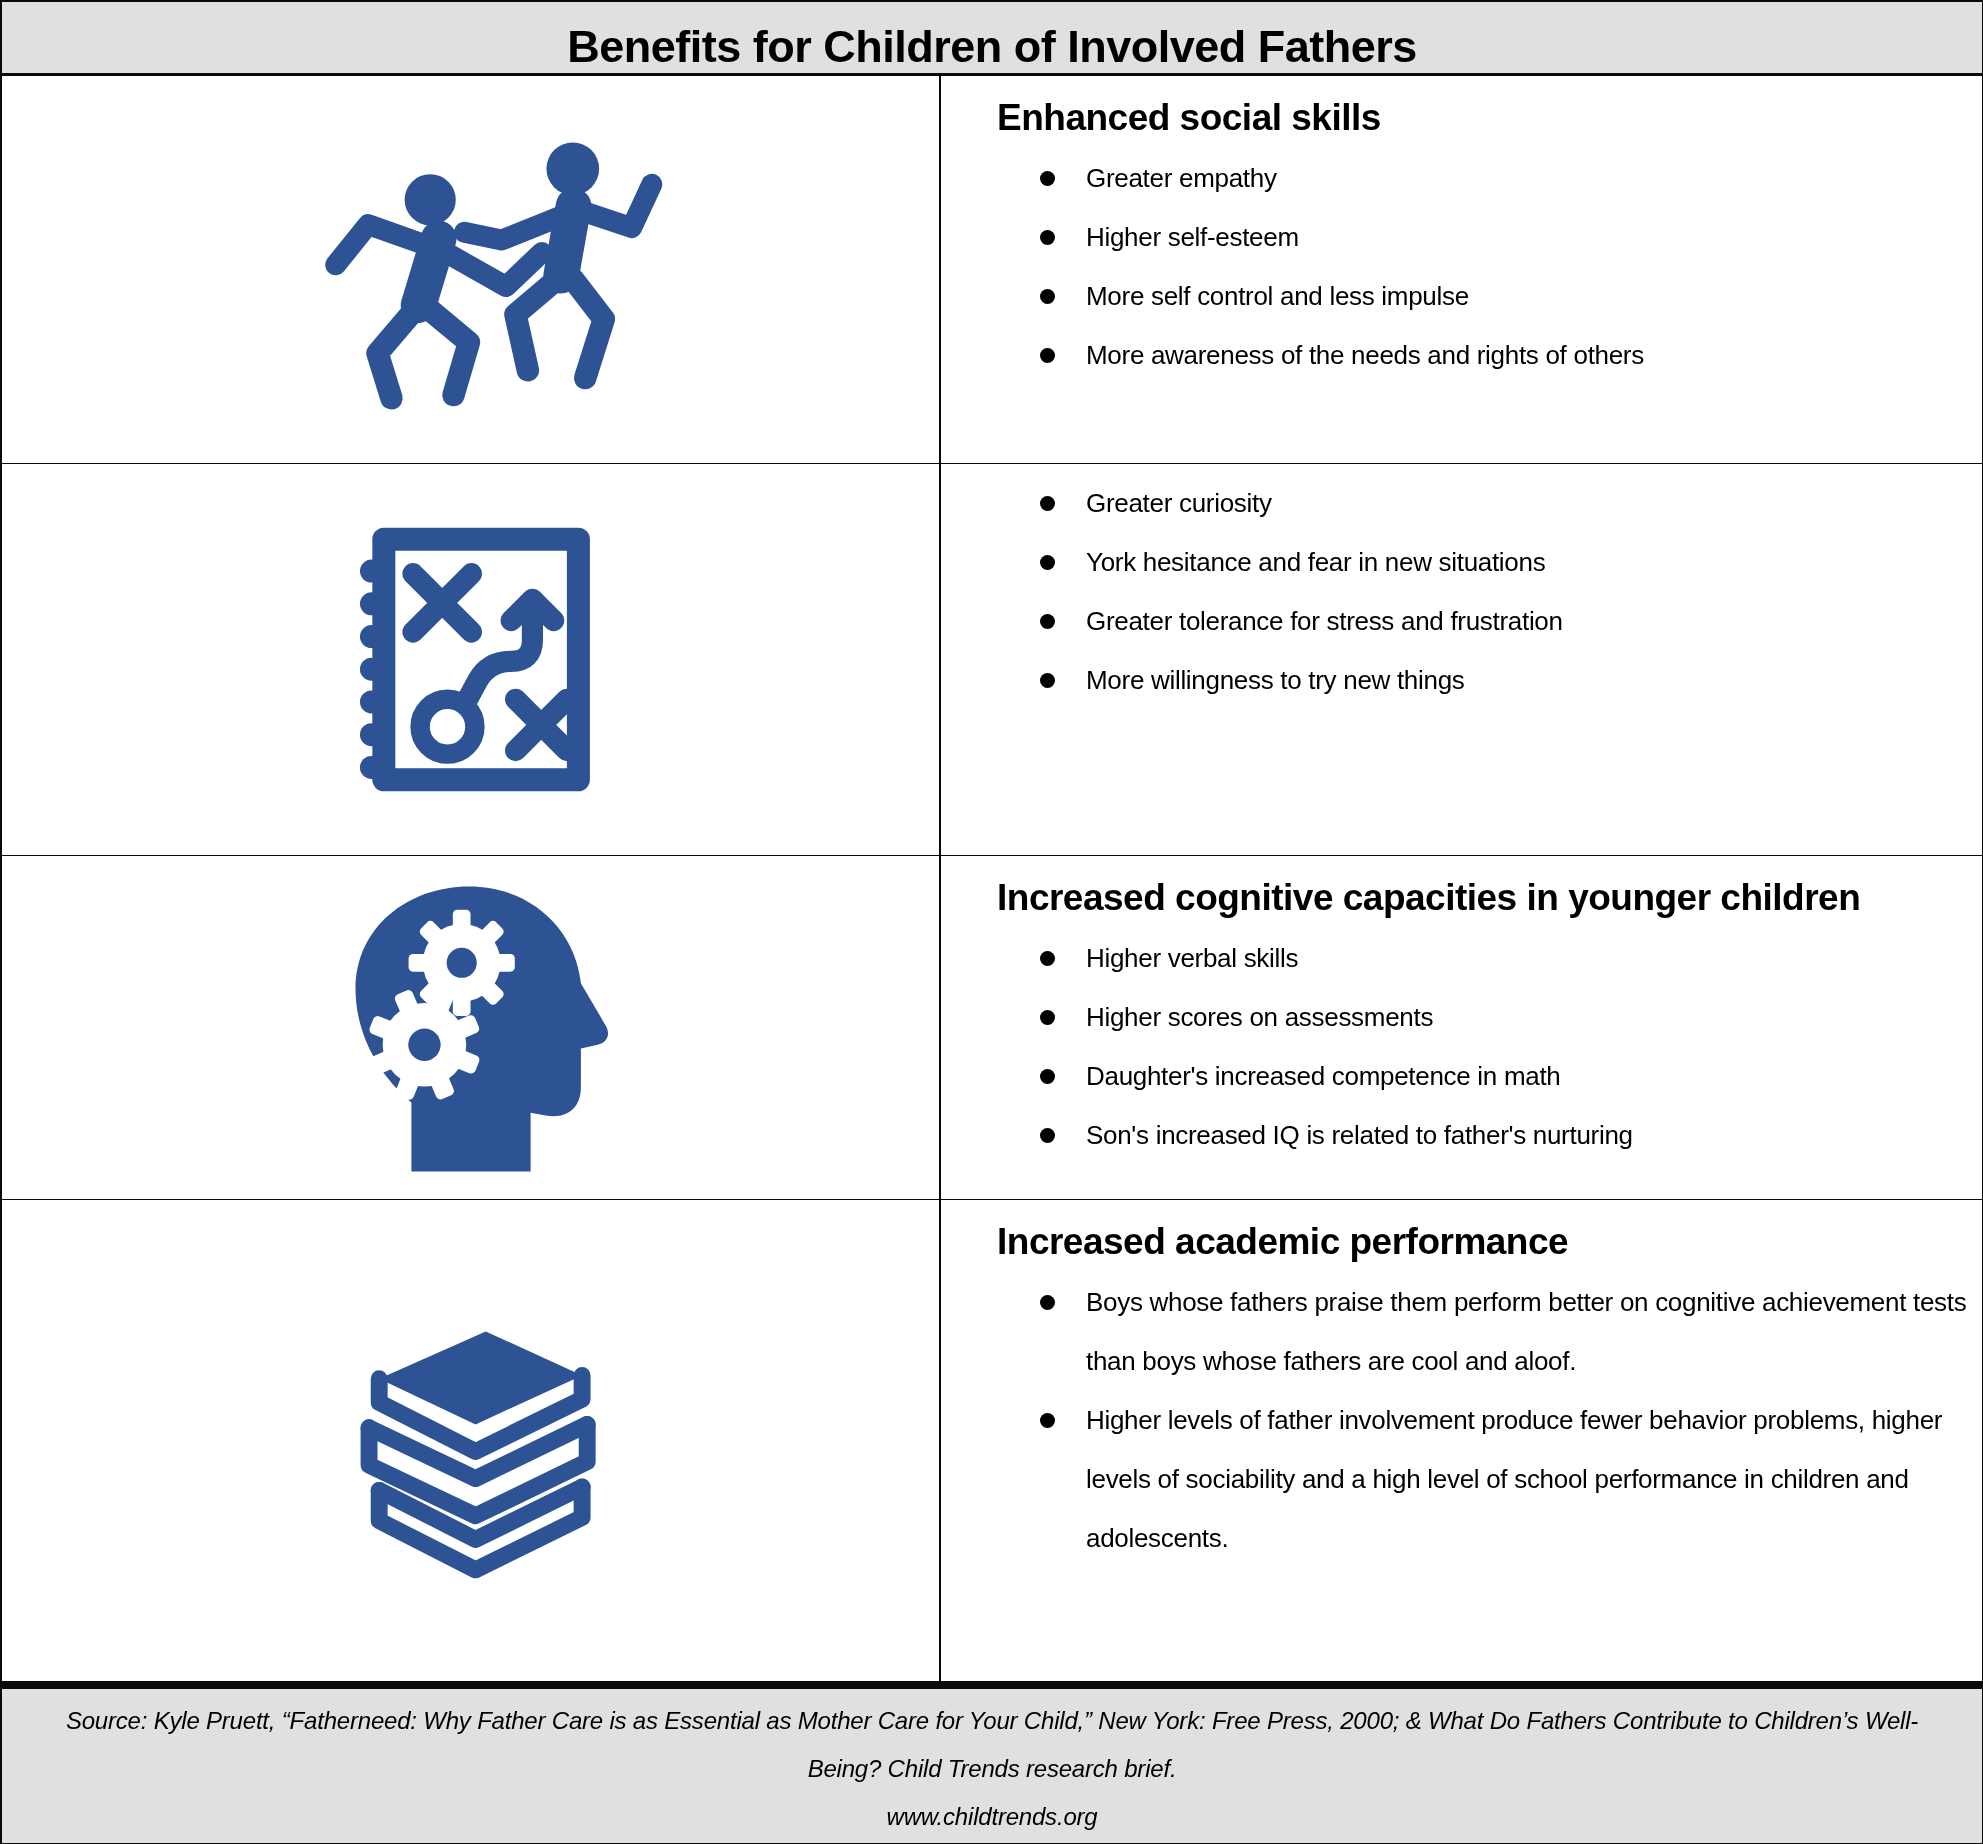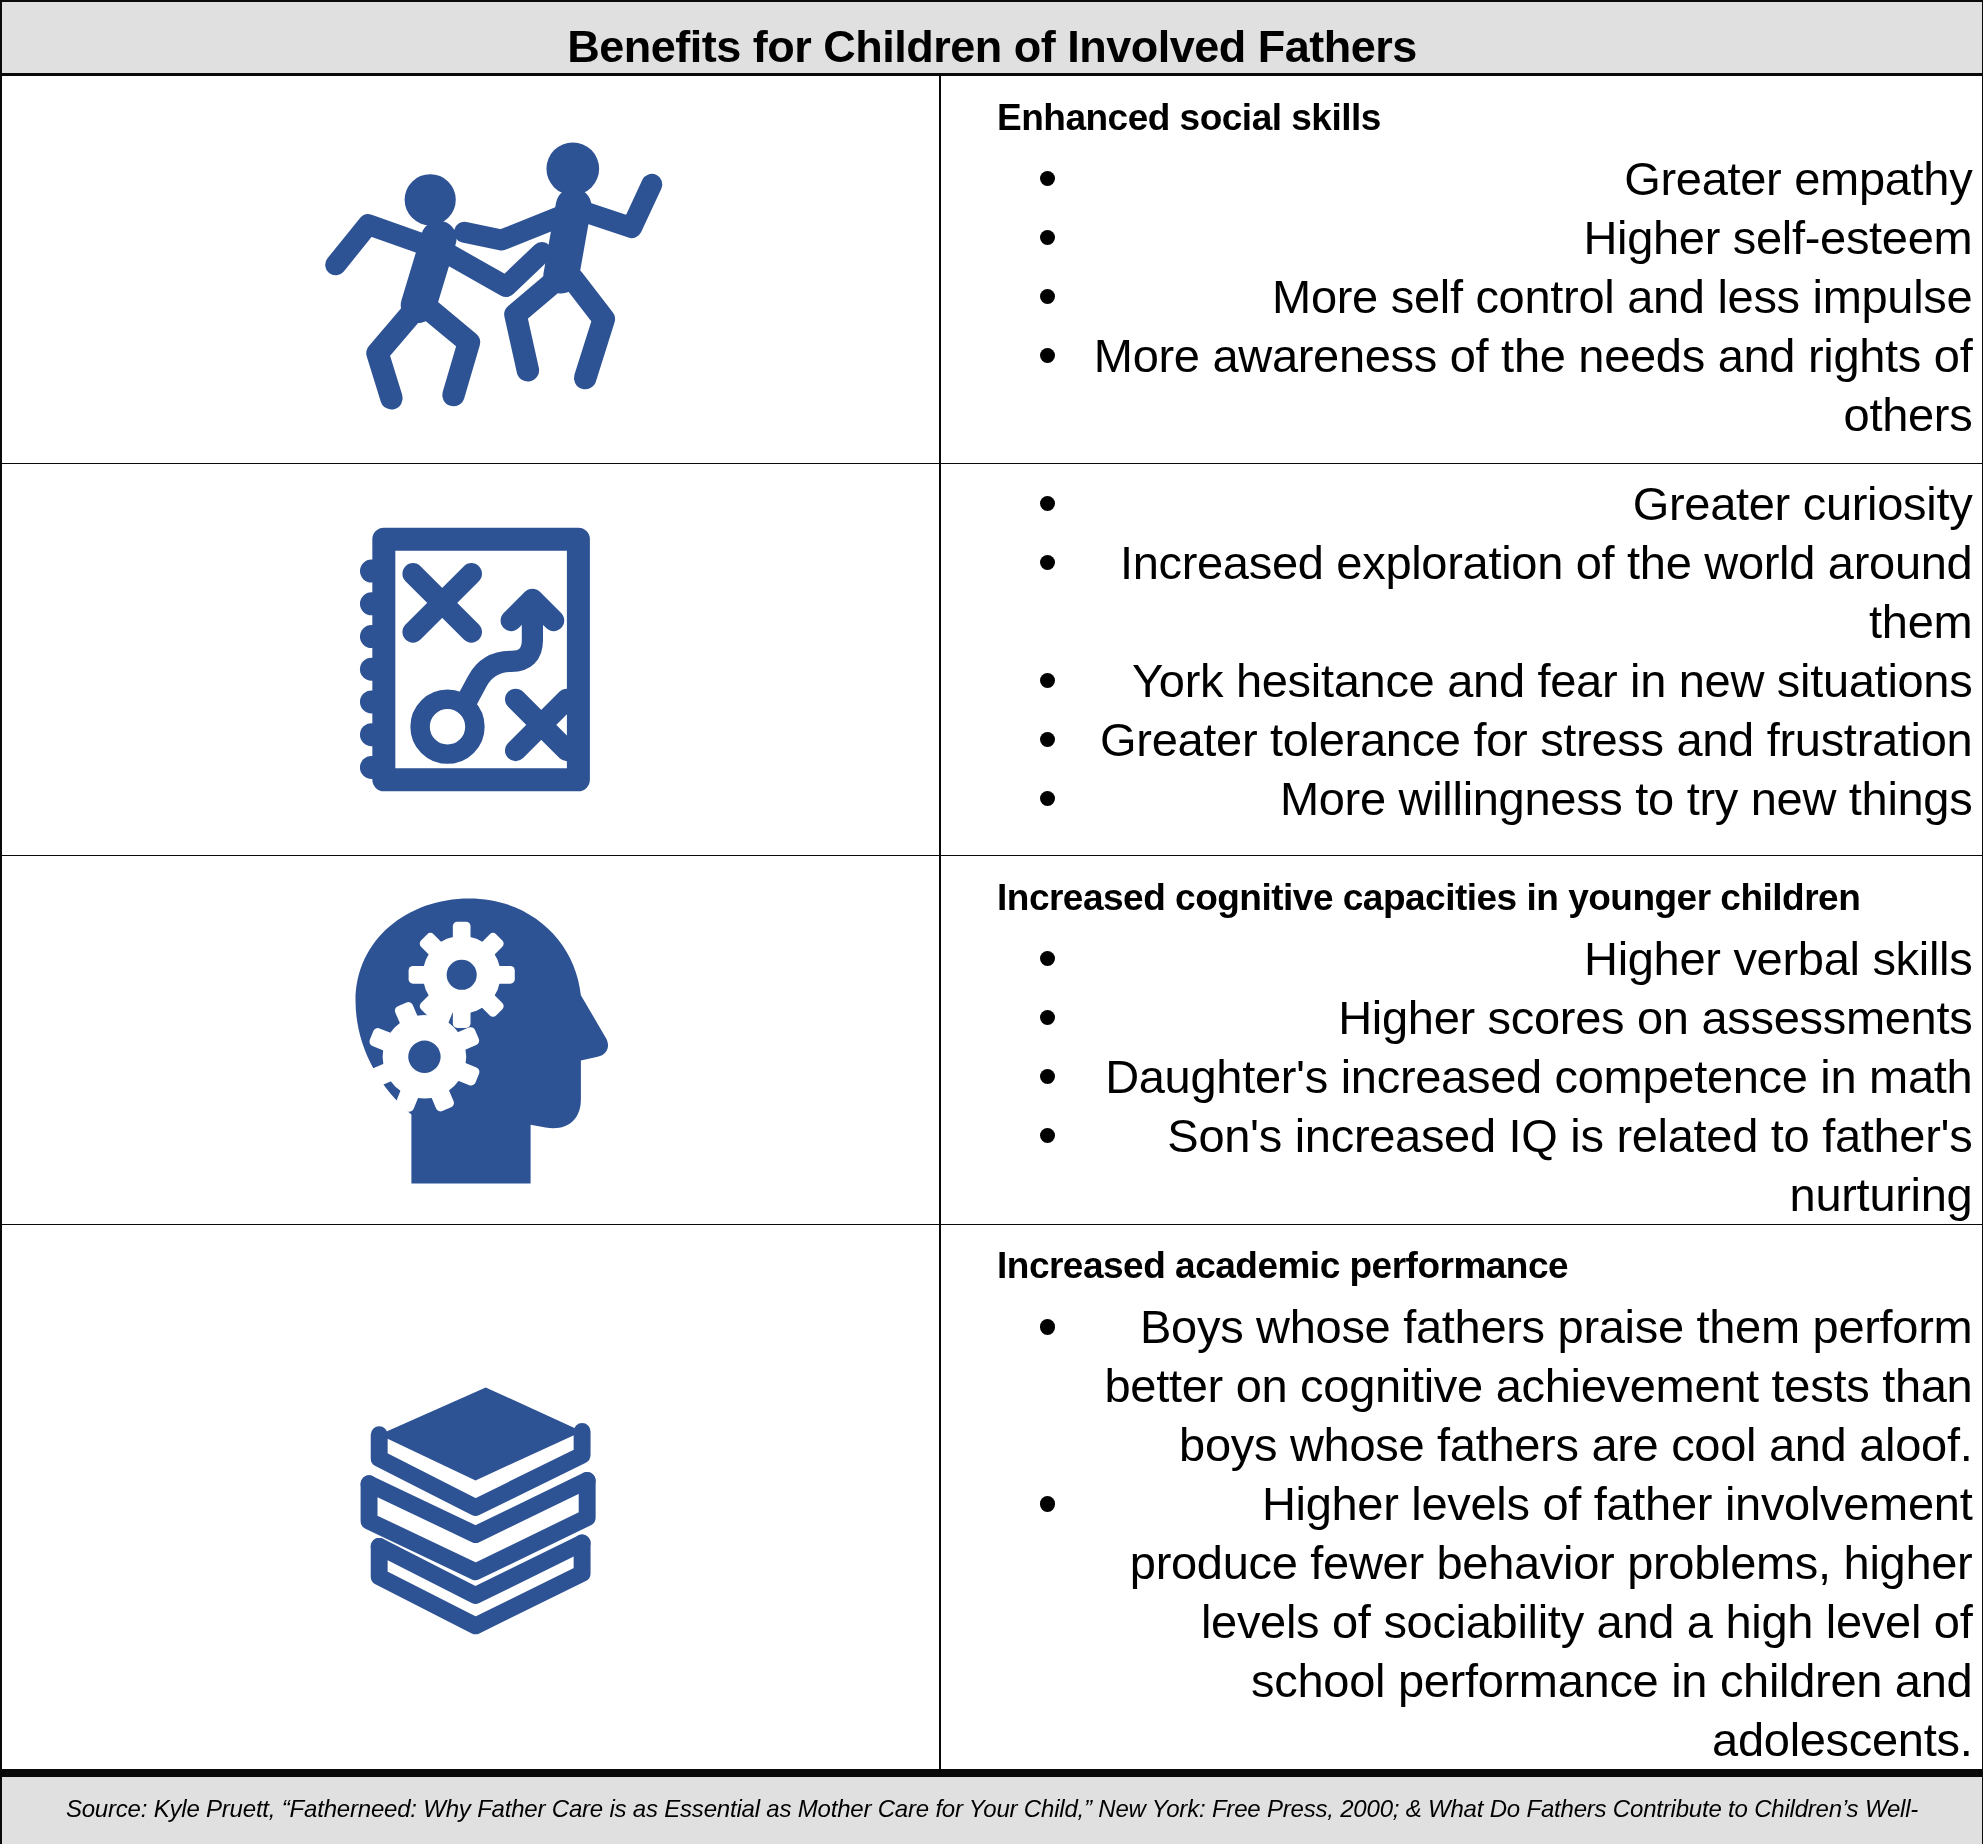--- a/index.html
+++ b/index.html
@@ -9,21 +9,21 @@
   .titlebar h1{margin:0;font-size:45px;font-weight:700;letter-spacing:-0.5px;}
   .row{display:flex;border-bottom:1.9px solid #0a0a0a;}
   .row1{flex:0 0 387px;}
   .row2{flex:0 0 391px;}
   .row3{flex:0 0 343px;}
   .row4{flex:0 0 481px;border-bottom-width:4.8px;}
   .icon-cell{flex:0 0 937px;border-right:2.9px solid #0a0a0a;display:flex;align-items:center;justify-content:center;overflow:hidden;}
   .text-cell{flex:1 1 auto;padding:9.6px 9.6px 0 54px;overflow:hidden;}
   .text-cell h2{margin:2px;font-size:37px;font-weight:700;line-height:59px;letter-spacing:-0.5px;}
   .text-cell ul{margin:0;padding:0 0 0 91px;list-style:none;}
-  .text-cell li{position:relative;font-size:47px;line-height:59px;letter-spacing:-0.3px;text-align:right;}
+  .text-cell li{position:relative;font-size:26px;line-height:59px;letter-spacing:-0.3px;}
   .text-cell li::before{content:"";position:absolute;left:-46px;top:22px;width:15.4px;height:15.4px;border-radius:50%;background:#000;}
   .footer{flex:1 1 auto;background:#E0E0E0;border-top:4.8px solid #0a0a0a;text-align:center;font-style:italic;font-size:24px;line-height:48px;letter-spacing:-0.2px;padding:7.7px 60px 0 60px;box-sizing:border-box;}
   svg .st{stroke:#2E5395;fill:none;stroke-linecap:round;stroke-linejoin:round;}
   svg .fl{fill:#2E5395;}
 </style>
 </head>
 <body>
 
 <div class="sheet">
 
@@ -75,21 +75,20 @@
         <path class="st" style="stroke-width:24" d="M154,210 L168,184 Q180,162 206,162 Q230,162 230,138 L230,98"></path>
         <path class="st" style="stroke-width:24" d="M206,116 L230,92 L254,116"></path>
         <circle class="st" style="stroke-width:22" cx="134" cy="236" r="31"></circle>
         <path class="st" style="stroke-width:24" d="M211,205 L269,263"></path>
         <path class="st" style="stroke-width:24" d="M269,205 L211,263"></path>
       </svg>
     </div>
     <div class="text-cell">
       <ul>
         <li>Greater curiosity</li>
-        <li>Increased exploration of the world around them</li>
         <li>York hesitance and fear in new situations</li>
         <li>Greater tolerance for stress and frustration</li>
         <li>More willingness to try new things</li>
       </ul>
     </div>
   </div>
 
   <div class="row row3">
     <div class="icon-cell">
       <svg width="298" height="298" viewBox="0 0 320 320">

